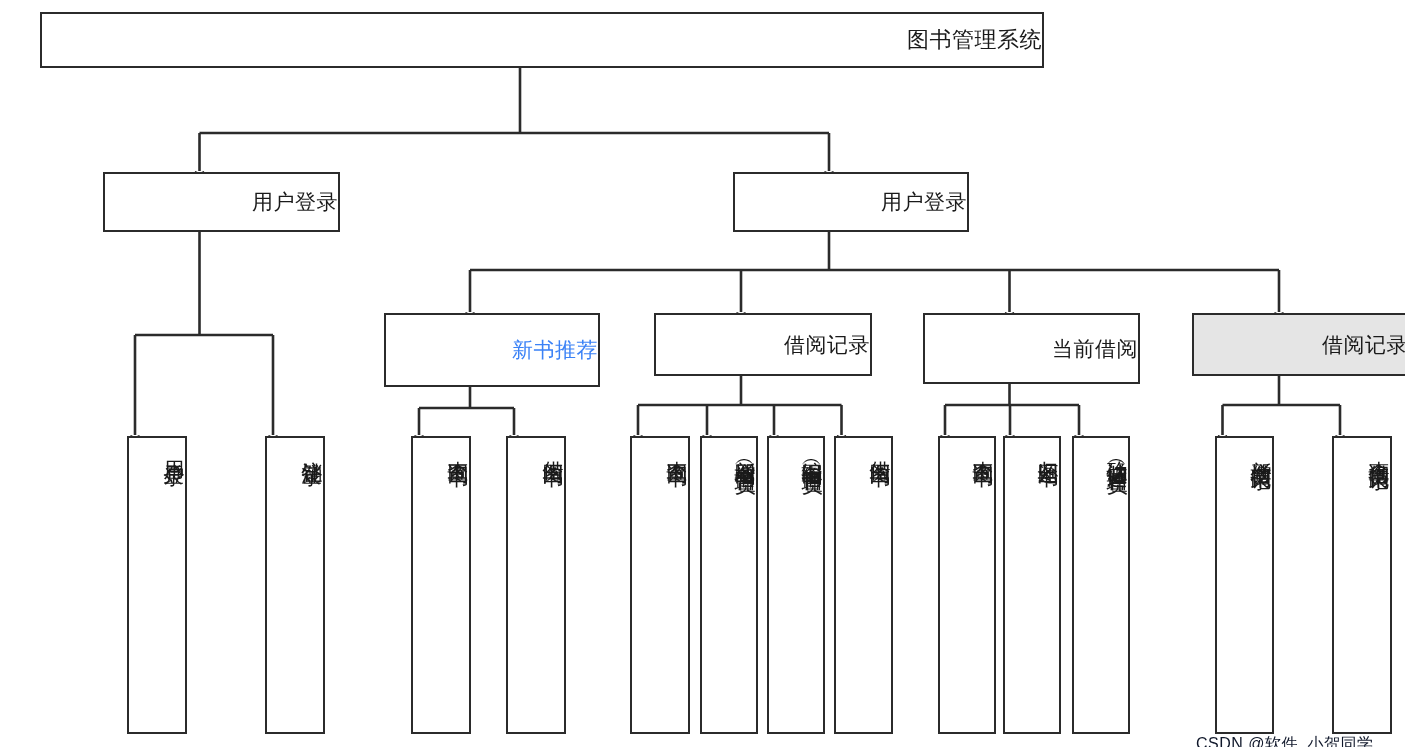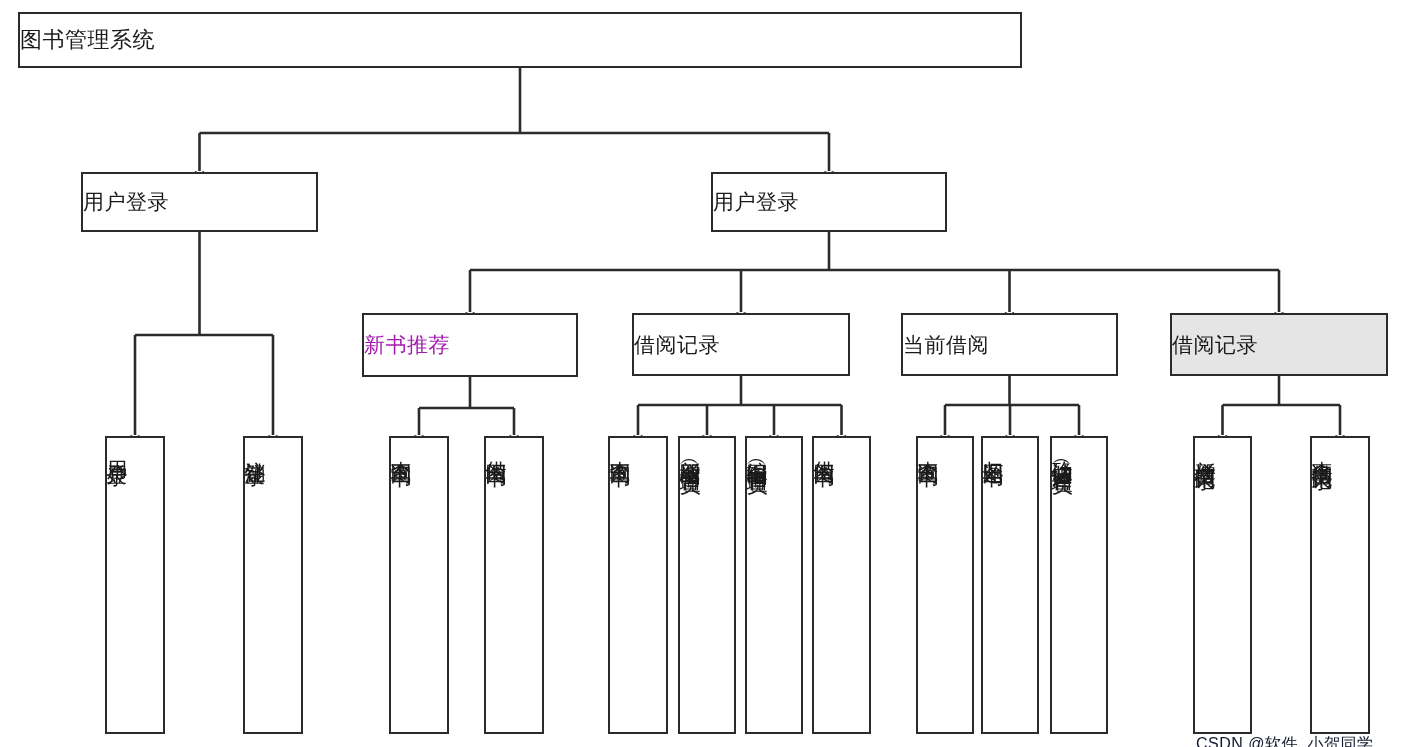--- a/index.html
+++ b/index.html
@@ -9,22 +9,23 @@
   }
   #canvas{position:relative;width:1405px;height:747px;background:#ffffff;}
   #wires{position:absolute;left:0;top:0;width:1405px;height:747px;}
   .node{
     position:absolute;
     box-sizing:border-box;
     background:#ffffff;
     border:2px solid #b91c1c;
     display:flex;
     align-items:center;
-    justify-content:flex-start;
+    justify-content:flex-end;
     color:#1a1a1a;
+    margin-left:22px;
   }
   .node .label{
     display:block;
     text-align:center;
     line-height:1.12;
     letter-spacing:0.5px;
   }
   .node.horizontal .label{
     writing-mode:horizontal-tb;
     font-size:21px;
@@ -98,27 +99,27 @@
   <div id="nodes">
       <div class="node horizontal root" style="left: 18px; top: 12px; width: 1004px; height: 56px; border-color: rgb(43, 43, 43); background: rgb(255, 255, 255); color: rgb(26, 26, 26);">
         <span class="label">图书管理系统</span>
       </div>
       <div class="node horizontal" style="left: 81px; top: 172px; width: 237px; height: 60px; border-color: rgb(43, 43, 43); background: rgb(255, 255, 255); color: rgb(26, 26, 26);">
         <span class="label">用户登录</span>
       </div>
       <div class="node horizontal" style="left: 711px; top: 172px; width: 236px; height: 60px; border-color: rgb(43, 43, 43); background: rgb(255, 255, 255); color: rgb(26, 26, 26);">
         <span class="label">用户登录</span>
       </div>
-      <div class="node horizontal" style="left: 362px; top: 313px; width: 216px; height: 64px; border-color: rgb(43, 43, 43); background: rgb(255, 255, 255); color: #a21caf;">
+      <div class="node horizontal" style="left: 362px; top: 313px; width: 216px; height: 74px; border-color: rgb(43, 43, 43); background: rgb(255, 255, 255); color: #3b82f6;">
         <span class="label">新书推荐</span>
       </div>
       <div class="node horizontal" style="left: 632px; top: 313px; width: 218px; height: 63px; border-color: rgb(43, 43, 43); background: rgb(255, 255, 255); color: rgb(26, 26, 26);">
         <span class="label">借阅记录</span>
       </div>
-      <div class="node horizontal" style="left: 901px; top: 313px; width: 217px; height: 63px; border-color: rgb(43, 43, 43); background: rgb(255, 255, 255); color: rgb(26, 26, 26);">
+      <div class="node horizontal" style="left: 901px; top: 313px; width: 217px; height: 71px; border-color: rgb(43, 43, 43); background: rgb(255, 255, 255); color: rgb(26, 26, 26);">
         <span class="label">当前借阅</span>
       </div>
       <div class="node horizontal" style="left: 1170px; top: 313px; width: 218px; height: 63px; border-color: rgb(43, 43, 43); background: #e5e5e5; color: rgb(26, 26, 26);">
         <span class="label">借阅记录</span>
       </div>
       <div class="node vertical" style="left: 105px; top: 436px; width: 60px; height: 298px; border-color: rgb(43, 43, 43); background: rgb(255, 255, 255); color: rgb(26, 26, 26);">
         <span class="label">用户登录</span>
       </div>
       <div class="node vertical" style="left: 243px; top: 436px; width: 60px; height: 298px; border-color: rgb(43, 43, 43); background: rgb(255, 255, 255); color: rgb(26, 26, 26);">
         <span class="label">注销登录</span>

